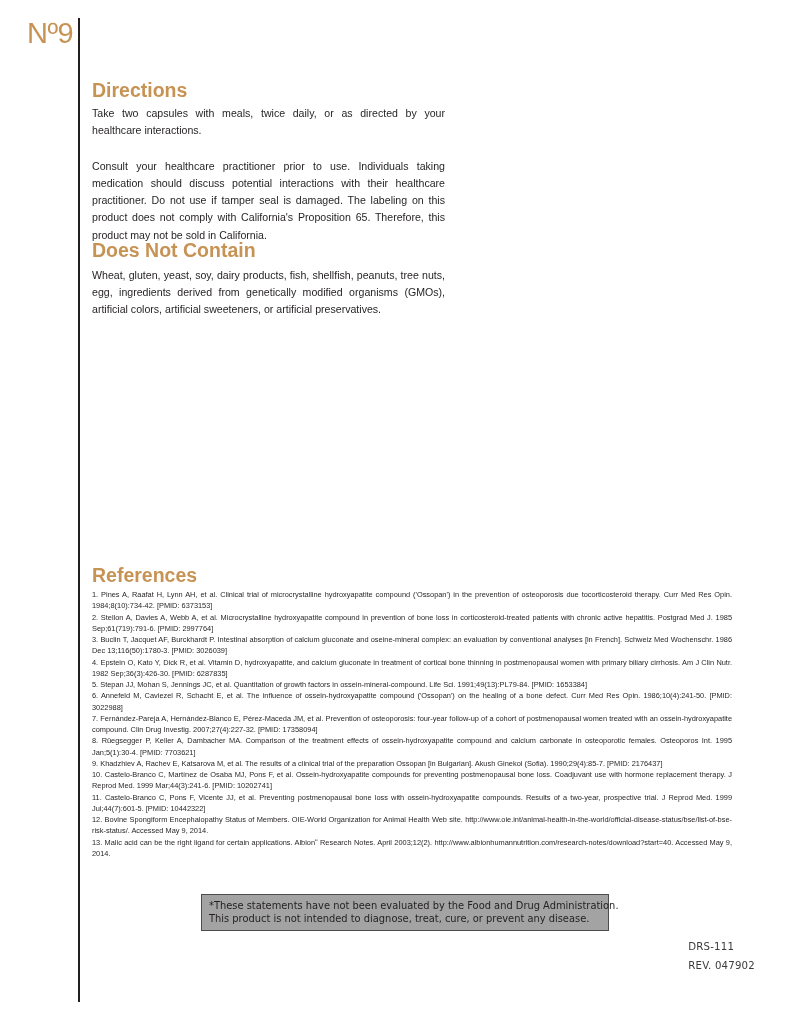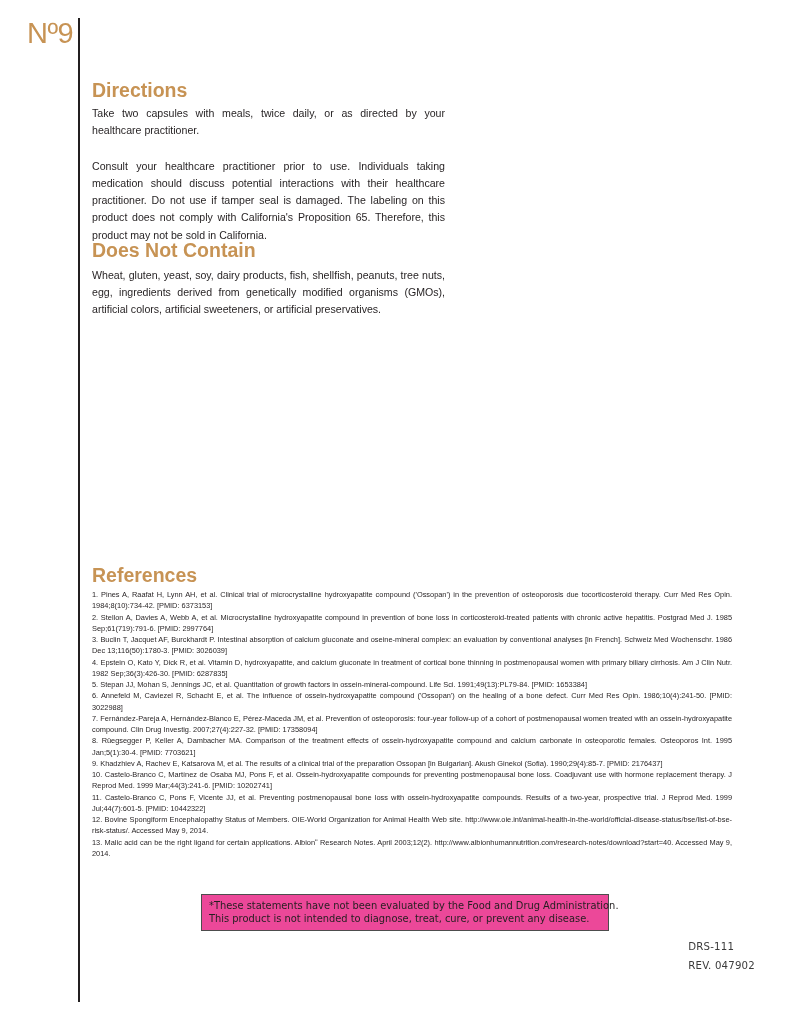--- a/index.html
+++ b/index.html
@@ -102,21 +102,21 @@
 
   
   #disclaimer {
     position: absolute;
     left: 201px;
     top: 894px;
     width: 408px;
     box-sizing: border-box;
     border: 1.3px solid #4d4d4d;
     padding: 4px 7px 5px 7px;
-    background: #ec4899;
+    background: #a3a3a3;
   }
   #disclaimer .line {
     font-family: "DejaVu Sans", sans-serif;
     font-size: 9.9px;
     line-height: 1.32;
     color: #231f20;
     white-space: nowrap;
   }
 
   
@@ -138,21 +138,21 @@
 <div id="page">
 
   <div id="vrule"></div>
 
   <div id="logo">Nº9</div>
 
   <div id="content">
 
     <h2 id="directions-head" class="section-head">Directions</h2>
 
-    <p id="directions-p1" class="body-copy">Take two capsules with meals, twice daily, or as directed by your healthcare practitioner.</p>
+    <p id="directions-p1" class="body-copy">Take two capsules with meals, twice daily, or as directed by your healthcare interactions.</p>
 
     <p id="directions-p2" class="body-copy">Consult your healthcare practitioner prior to use. Individuals taking medication should discuss potential interactions with their healthcare practitioner. Do not use if tamper seal is damaged. The labeling on this product does not comply with California's Proposition 65. Therefore, this product may not be sold in California.</p>
 
     <h2 id="dnc-head" class="section-head">Does Not Contain</h2>
 
     <p id="dnc-p1" class="body-copy">Wheat, gluten, yeast, soy, dairy products, fish, shellfish, peanuts, tree nuts, egg, ingredients derived from genetically modified organisms (GMOs), artificial colors, artificial sweeteners, or artificial preservatives.</p>
 
     <h2 id="references-head" class="section-head">References</h2>
 
     <div id="references-list">

